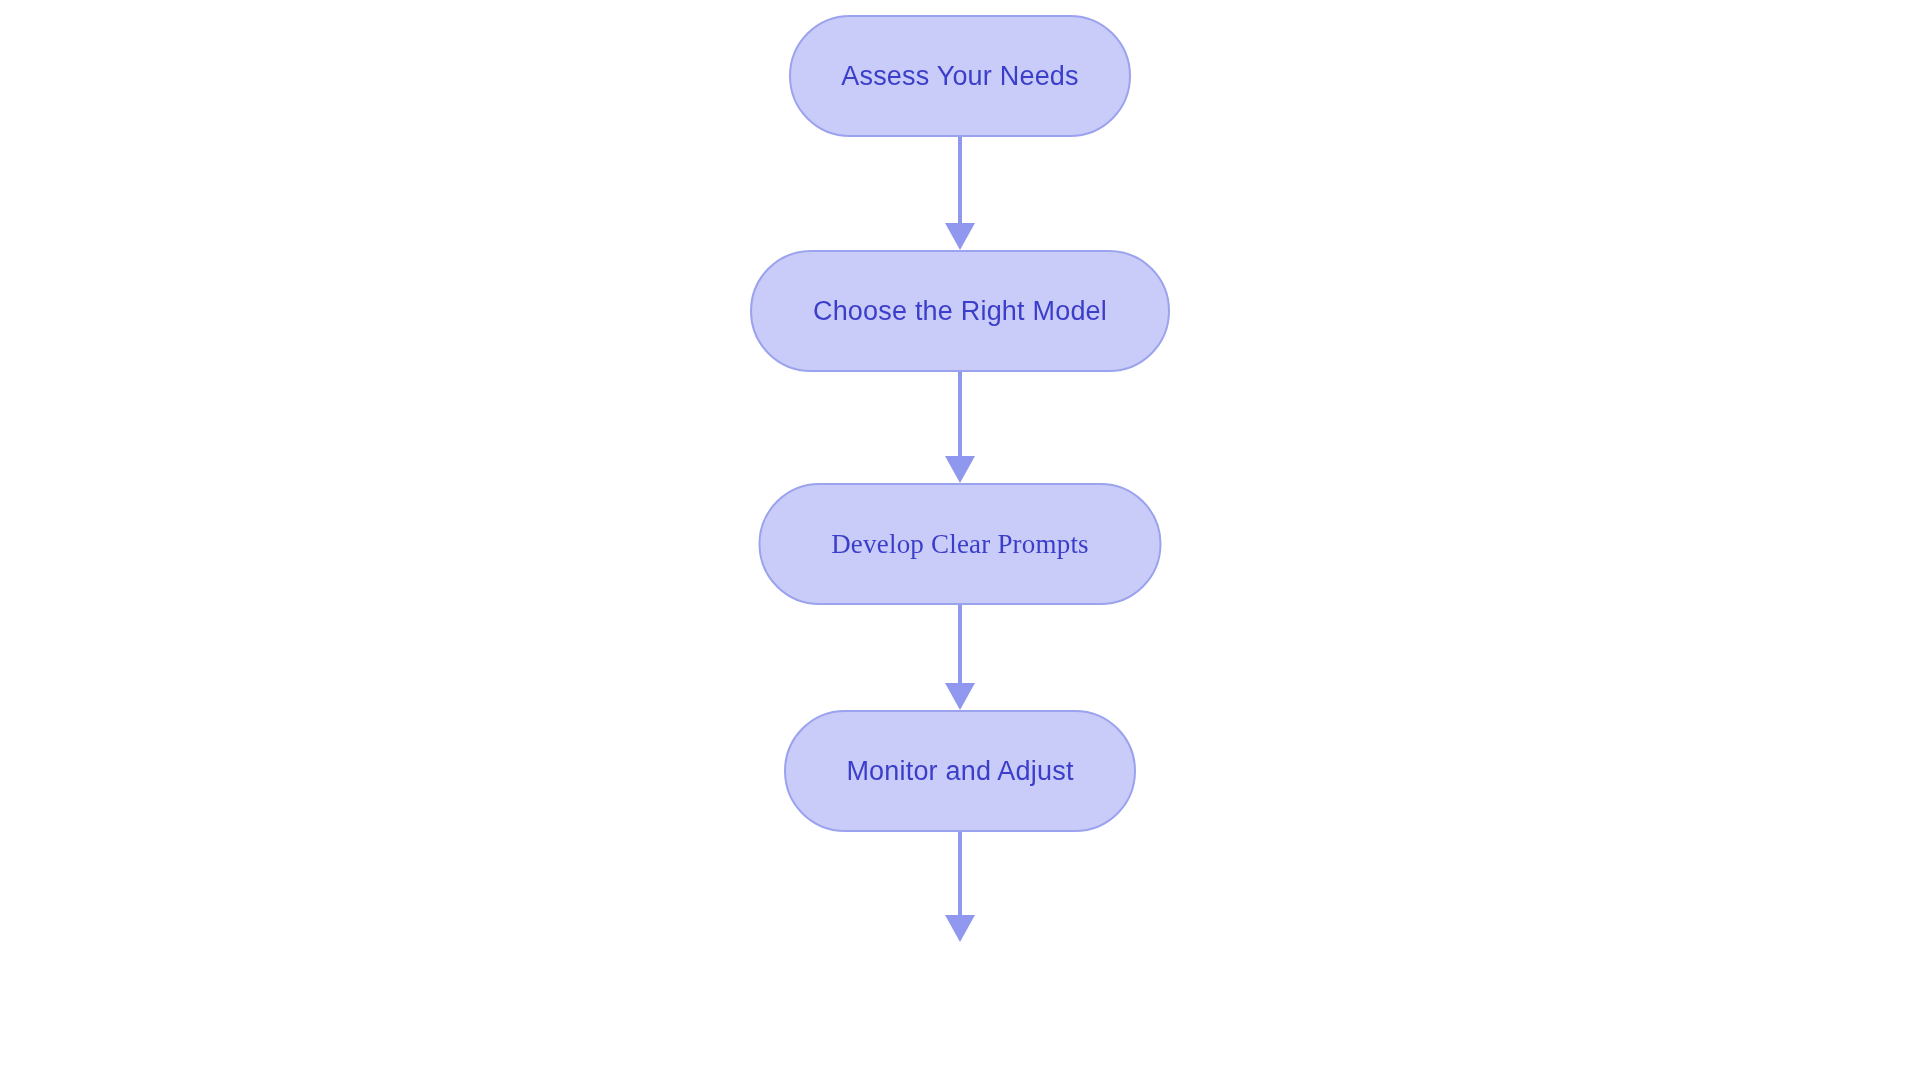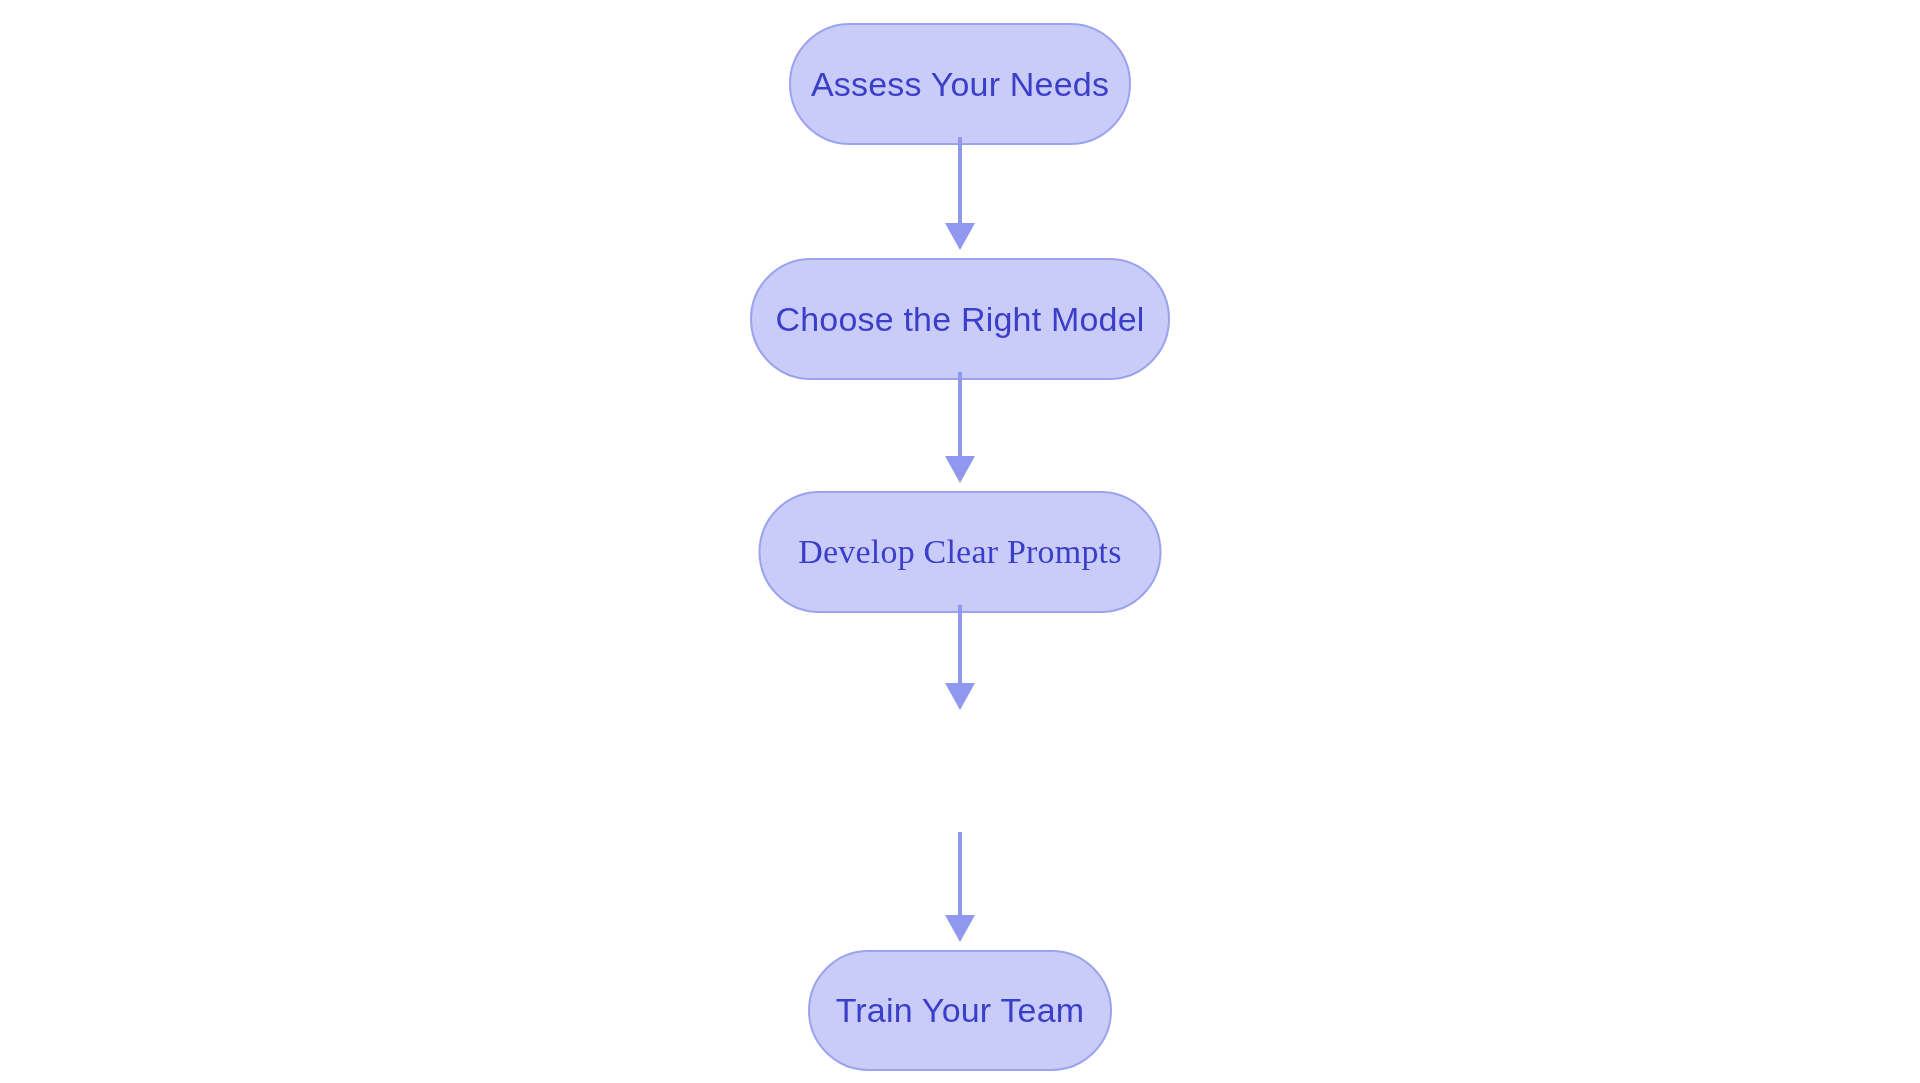--- a/index.html
+++ b/index.html
@@ -25,25 +25,24 @@
     left: 50%;
     transform: translateX(-50%);
     height: 122px;
     border-radius: 61px;
     background: var(--node-fill);
     border: 2px solid var(--node-border);
     display: flex;
     align-items: center;
     justify-content: center;
     color: var(--node-text);
-    font-size: 34px;
+    font-size: 27px;
     font-weight: 500;
     letter-spacing: 0.2px;
     white-space: nowrap;
-    margin-top: 8px;
   }
   .node.n1 { top: 15px;  width: 342px; }
   .node.n2 { top: 250px; width: 420px; text-align: center; }
   .node.n3 { top: 483px; width: 403px; font-family: Liberation Serif, serif; }
   .node.n4 { top: 710px; width: 352px; }
   .node.n5 { top: 942px; width: 304px; height: 121px; }
 
   .arrow {
     position: absolute;
     left: 50%;
@@ -93,23 +92,23 @@
 
   <div class="node n3">
     <span>Develop Clear Prompts</span>
   </div>
 
   <div class="arrow a3">
     <span class="arrow-line"></span>
     <span class="arrow-head"></span>
   </div>
 
+  <div class="node n4">
+    <span>Monitor and Adjust</span>
+  </div>
 
   <div class="arrow a4">
     <span class="arrow-line"></span>
     <span class="arrow-head"></span>
   </div>
 
-  <div class="node n5">
-    <span>Train Your Team</span>
-  </div>
 
 </div>
 
 </body></html>

